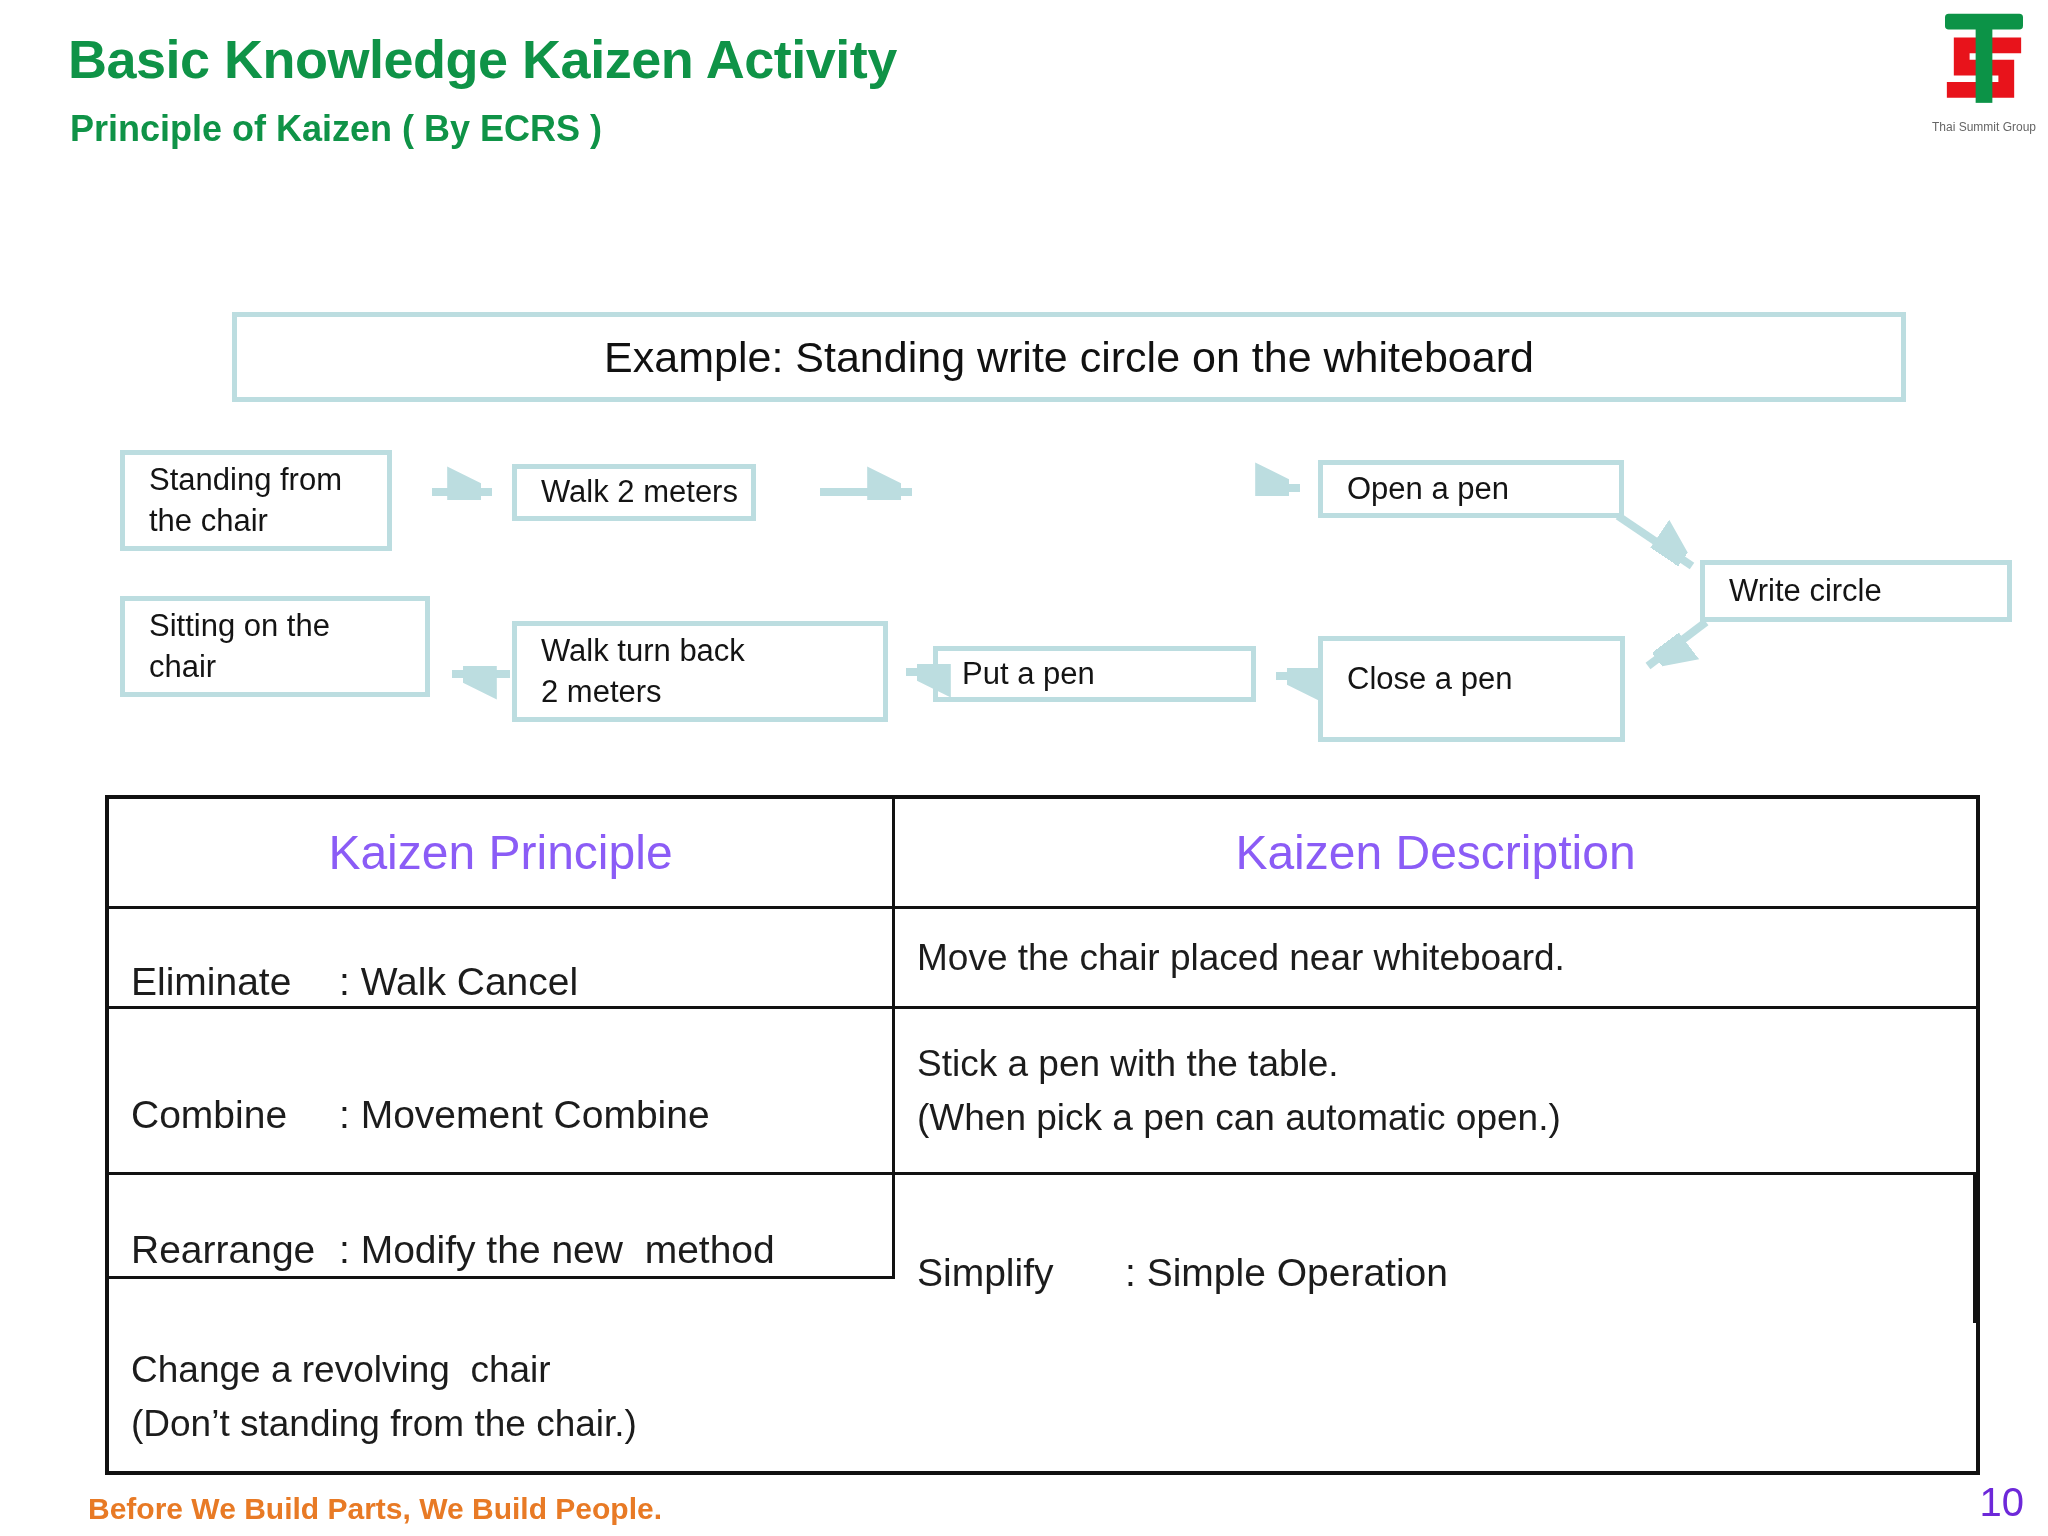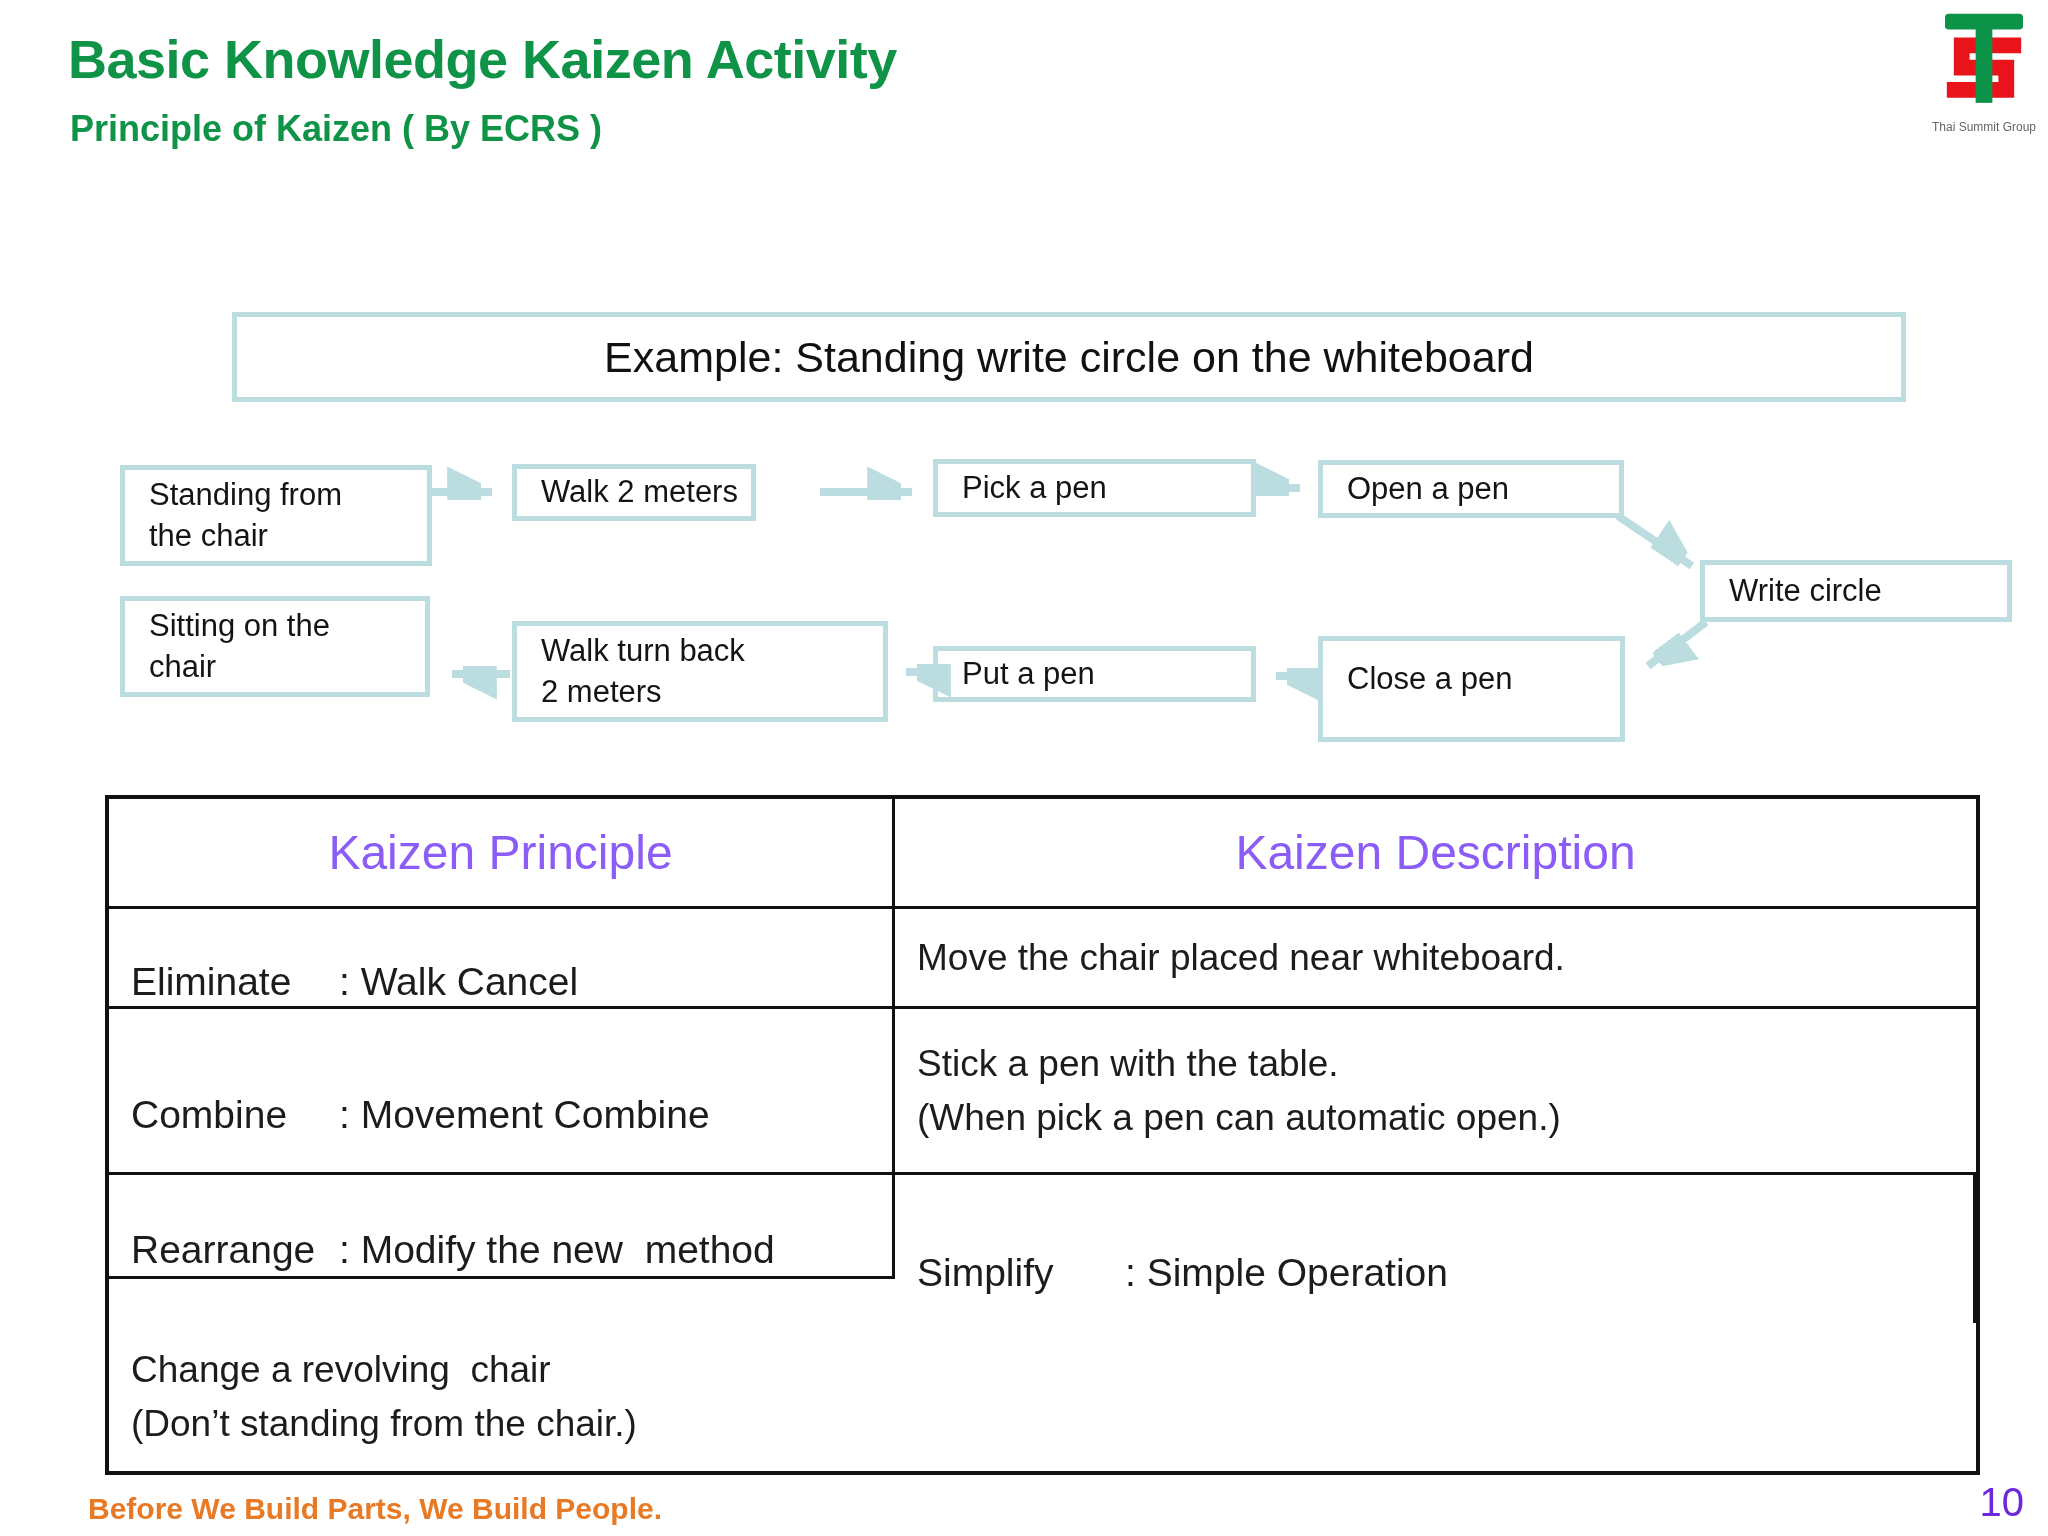--- a/index.html
+++ b/index.html
@@ -35,21 +35,21 @@
     display:flex;align-items:center;justify-content:center;
     font-size:43px;color:#111;
   }
   
   .fbox{
     position:absolute;background:#ffffff;border:5px solid #bcdde0;
     display:flex;flex-direction:column;justify-content:center;
     padding-left:24px;box-sizing:border-box;
     font-size:31px;color:#141414;line-height:1.3;
   }
-  #fb-standing{left:120px;top:465px;width:312px;height:101px;}
+  #fb-standing{left:120px;top:450px;width:272px;height:101px;}
   #fb-walk2   {left:512px;top:464px;width:244px;height:57px;}
   #fb-pick    {left:933px;top:459px;width:323px;height:58px;}
   #fb-open    {left:1318px;top:460px;width:306px;height:58px;}
   #fb-write   {left:1700px;top:560px;width:312px;height:62px;}
   #fb-close   {left:1318px;top:636px;width:307px;height:106px;justify-content:flex-start;padding-top:18px;}
   #fb-put     {left:933px;top:646px;width:323px;height:56px;}
   #fb-walkback{left:512px;top:621px;width:376px;height:101px;}
   #fb-sitting {left:120px;top:596px;width:310px;height:101px;}
   .flow-arrows{position:absolute;left:0;top:0;pointer-events:none;}
   
@@ -101,23 +101,20 @@
   </div>
 
   <div class="banner">Example: Standing write circle on the whiteboard</div>
 
   <div class="fbox" id="fb-standing">
     <span>Standing from</span>
     <span>the chair</span>
   </div>
   <div class="fbox" id="fb-walk2">
     <span>Walk 2 meters</span>
-  </div>
-  <div class="fbox" id="fb-pick">
-    <span>Pick a pen</span>
   </div>
   <div class="fbox" id="fb-open">
     <span>Open a pen</span>
   </div>
   <div class="fbox" id="fb-write">
     <span>Write circle</span>
   </div>
   <div class="fbox" id="fb-close">
     <span>Close a pen</span>
   </div>

